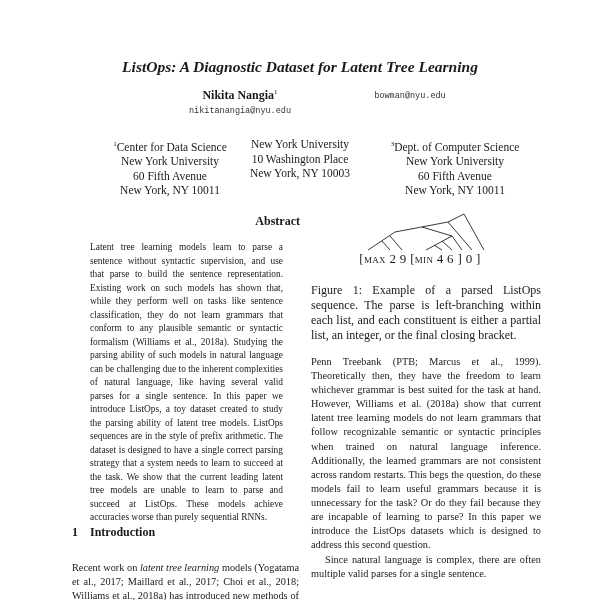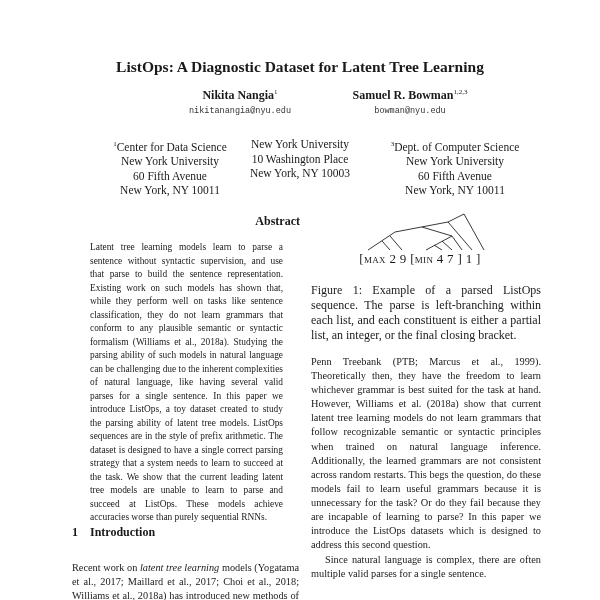--- a/index.html
+++ b/index.html
@@ -1,19 +1,19 @@
 <!DOCTYPE html>
 <html><head>
 <meta charset="utf-8">
 <style>
   html, body { margin: 0; padding: 0; background: #ffffff; }
   body { width: 600px; height: 600px; overflow: hidden; position: relative;
          font-family: "Liberation Serif", "DejaVu Serif", serif; color: #1a1a1a; }
   .title { position: absolute; top: 58px; left: 0; width: 600px; text-align: center;
-           font-weight: bold; font-size: 15.5px; }
+           font-weight: bold; font-size: 15.5px; font-style: italic; }
   .author { position: absolute; top: 88px; text-align: center; }
   .author .name { font-weight: bold; font-size: 12px; }
   .author .name sup { font-weight: normal; font-size: 7px; }
   .author .email { font-family: Liberation Mono, monospace; font-size: 8.5px; color: #333; margin-top: 3px; }
   .affil { position: absolute; top: 137px; text-align: center; font-size: 11.5px; line-height: 14.5px; }
   .affil sup { font-size: 7px; }
   .col { position: absolute; font-size: 10.3px; line-height: 14.1px; text-align: justify; }
   .abstract-title { position: absolute; top: 214px; left: 70px; width: 230px; text-align: right; font-weight: bold; font-size: 12px; }
   .abstract-body { top: 241px; left: 90px; width: 193px; font-size: 9.4px; line-height: 13.5px; }
   .section-head { position: absolute; top: 525px; left: 72px; font-weight: bold; font-size: 12px; }
@@ -30,21 +30,20 @@
 </head>
 <body>
 
 <div class="title">ListOps: A Diagnostic Dataset for Latent Tree Learning</div>
 
 <div class="author" style="left:170px;width:140px;">
   <div class="name"><span>Nikita Nangia</span><sup>1</sup></div>
   <div class="email">nikitanangia@nyu.edu</div>
 </div>
 <div class="author" style="left:325px;width:170px;">
-  <div class="name"><span>Samuel R. Bowman</span><sup>1,2,3</sup></div>
   <div class="email">bowman@nyu.edu</div>
 </div>
 
 <div class="affil" style="left:85px;width:170px;">
   <div><sup>1</sup><span>Center for Data Science</span></div>
   <div>New York University</div>
   <div>60 Fifth Avenue</div>
   <div>New York, NY 10011</div>
 </div>
 <div class="affil" style="left:235px;width:130px;">
@@ -77,20 +76,20 @@
     <line x1="62" y1="15" x2="92" y2="24"></line>
     <line x1="66" y1="38" x2="92" y2="24"></line>
     <line x1="74" y1="33" x2="82" y2="38"></line>
     <line x1="82" y1="29" x2="92" y2="38"></line>
     <line x1="92" y1="24" x2="102" y2="38"></line>
     <line x1="88" y1="10" x2="112" y2="38"></line>
     <line x1="104" y1="2" x2="124" y2="38"></line>
   </g>
 </svg>
 
-<div class="fig-seq"><span>[</span><span class="sc">max</span><span> 2 9 </span><span>[</span><span class="sc">min</span><span> 4 7 ] 1 ]</span></div>
+<div class="fig-seq"><span>[</span><span class="sc">max</span><span> 2 9 </span><span>[</span><span class="sc">min</span><span> 4 6 ] 0 ]</span></div>
 
 <div class="col caption">Figure 1:  Example of a parsed ListOps sequence. The parse is left-branching within each list, and each constituent is either a partial list, an integer, or the final closing bracket.</div>
 
 <div class="col right-body">
   <span>Penn Treebank (PTB; Marcus et al., 1999). Theoretically then, they have the freedom to learn whichever grammar is best suited for the task at hand. However, Williams et al. (2018a) show that current latent tree learning models do not learn grammars that follow recognizable semantic or syntactic principles when trained on natural language inference. Additionally, the learned grammars are not consistent across random restarts. This begs the question, do these models fail to learn useful grammars because it is unnecessary for the task? Or do they fail because they are incapable of learning to parse? In this paper we introduce the ListOps datasets which is designed to address this second question.</span>
   <span class="indent">Since natural language is complex, there are often multiple valid parses for a single sentence.</span>
 </div>
 
 </body></html>

